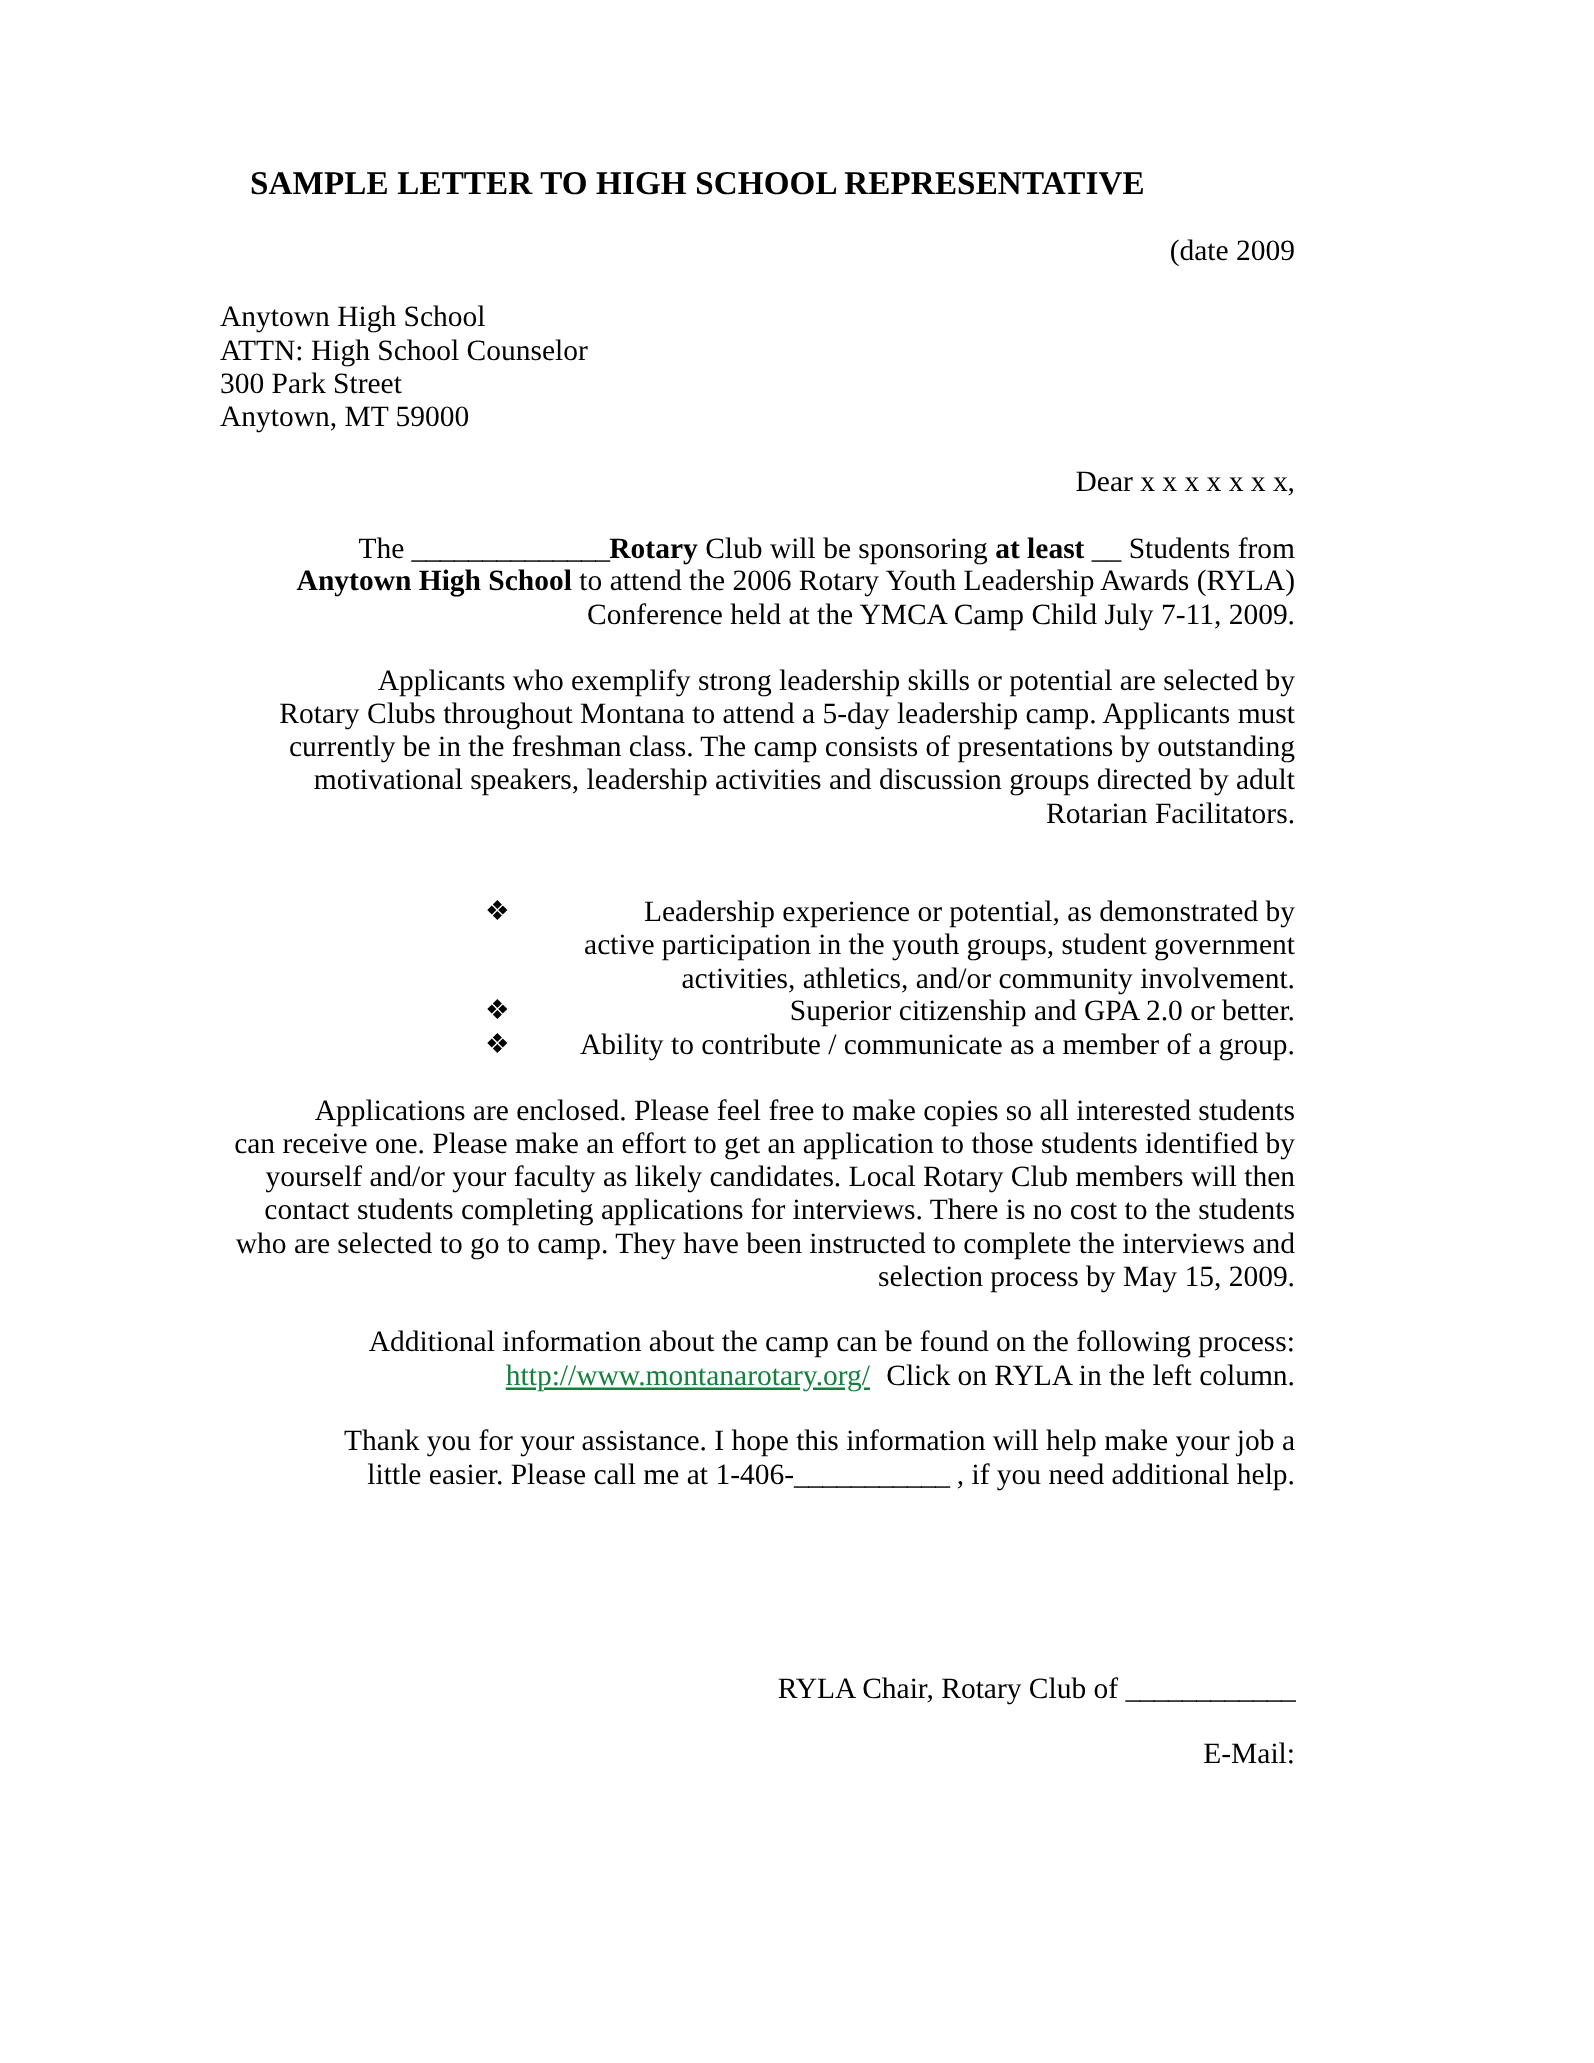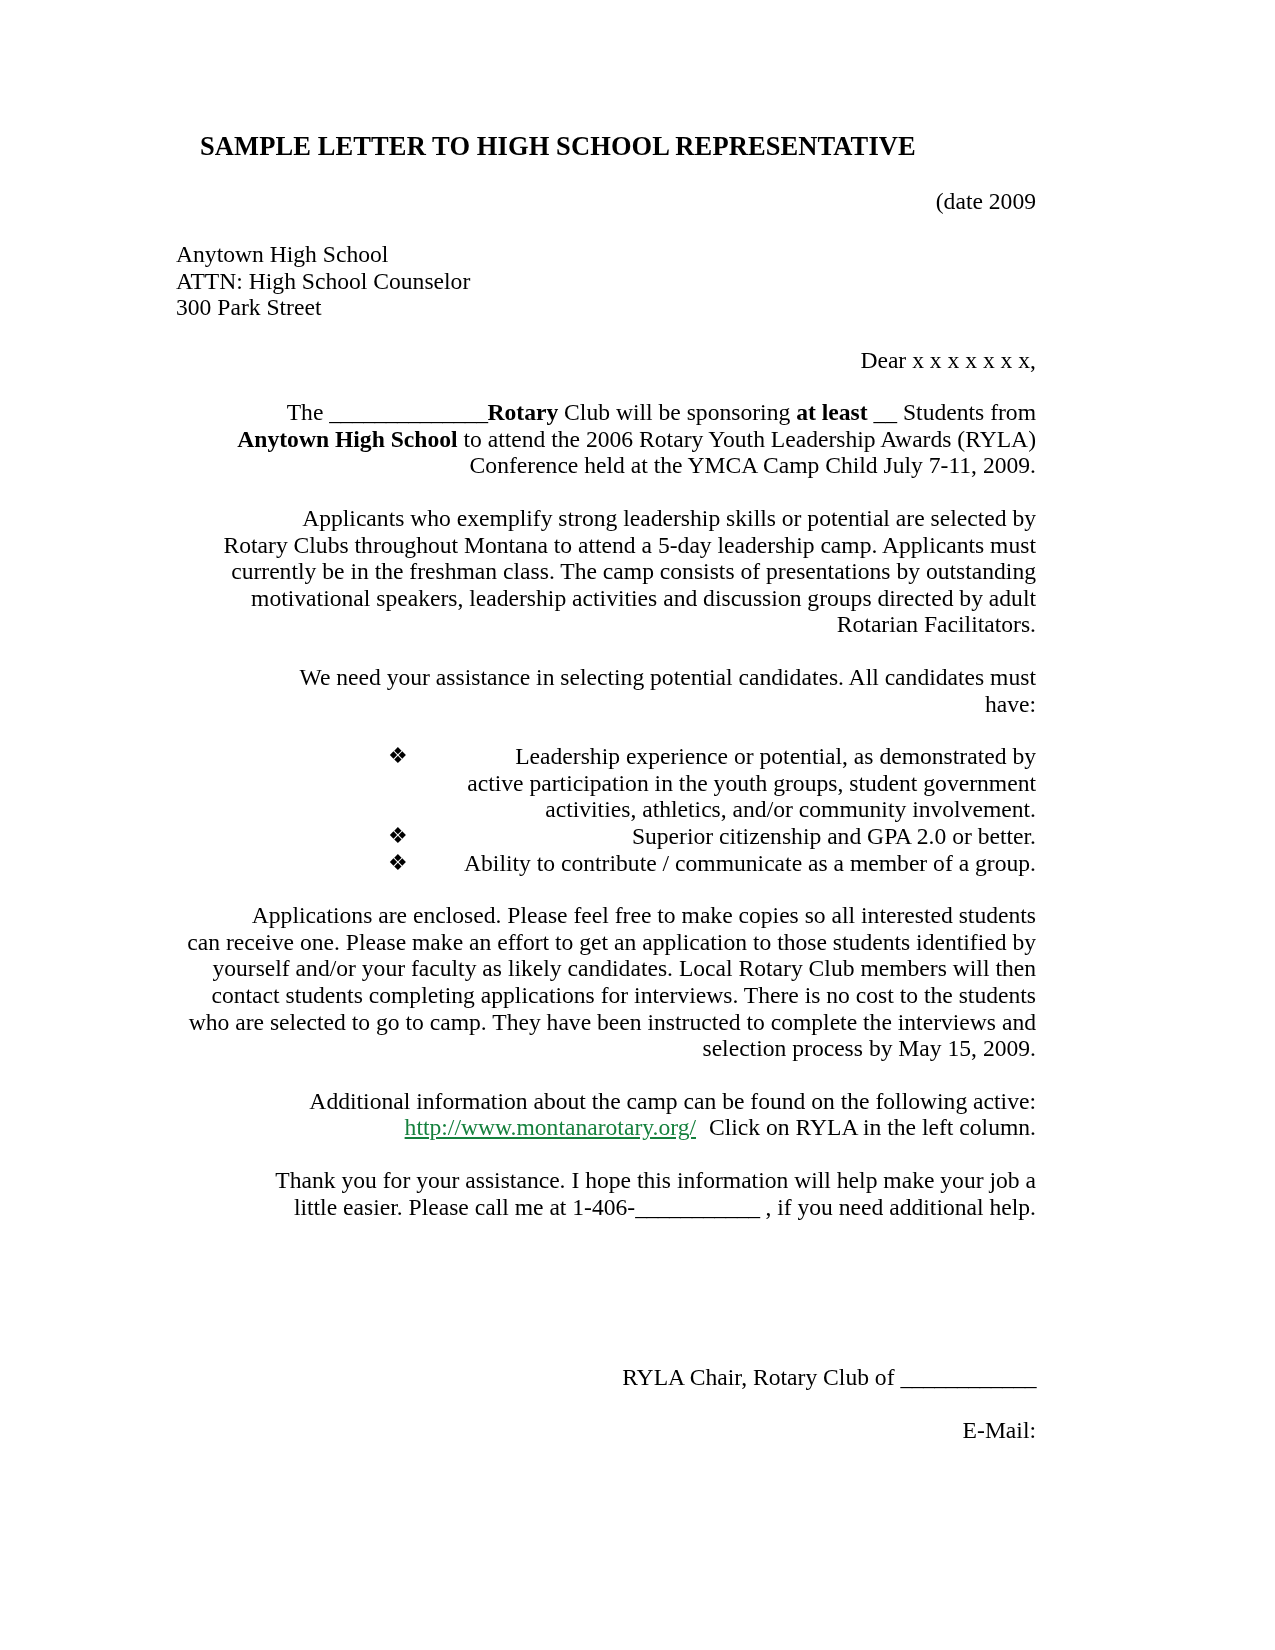--- a/index.html
+++ b/index.html
@@ -109,36 +109,36 @@
 
     <div class="blank"></div>
 
     <p class="para">(date  2009</p>
 
     <div class="blank"></div>
 
     <div class="addr-line">Anytown High School</div>
     <div class="addr-line">ATTN: High School Counselor</div>
     <div class="addr-line">300 Park Street</div>
+    <div class="addr-line">Anytown, MT 59000</div>
 
     <div class="blank"></div>
 
     <p class="para">Dear x x x x x x x,</p>
 
     <div class="blank"></div>
 
     <p class="para"><span class="indent"></span><span>The </span><span class="fill-md">______________</span><b>Rotary</b><span> Club will be sponsoring </span><b>at least</b><span> __</span><span> Students from </span><b>Anytown High School</b><span> to attend the 2006 Rotary Youth Leadership Awards (RYLA) Conference held at the YMCA Camp Child July 7-11, 2009.</span></p>
 
     <div class="blank"></div>
 
     <p class="para"><span class="indent"></span><span>Applicants who exemplify strong leadership skills or potential are selected by Rotary Clubs throughout Montana to attend a 5-day leadership camp.  Applicants must currently be in the freshman class.  The camp consists of presentations by outstanding motivational speakers, leadership activities and discussion groups directed by adult Rotarian Facilitators.</span></p>
 
     <div class="blank"></div>
 
-    <p class="para"><span class="indent-sm"></span><span>We need your assistance in selecting potential candidates.  All candidates must have:</span></p>
 
     <div class="blank"></div>
 
     <ul class="bullets">
       <li>
         <span class="bullet-glyph">❖</span>
         <span class="li-text">Leadership experience or potential, as demonstrated by active participation in the youth groups, student government activities, athletics, and/or community involvement.</span>
       </li>
       <li>
         <span class="bullet-glyph">❖</span>
@@ -149,21 +149,21 @@
         <span class="li-text">Ability to contribute / communicate as a member of a group.</span>
       </li>
     </ul>
 
     <div class="blank"></div>
 
     <p class="para"><span class="indent-sm"></span><span>Applications are enclosed. Please feel free to make copies so all interested students can receive one.  Please make an effort to get an application to those students identified by yourself and/or your faculty as likely candidates. Local Rotary Club members will then contact students completing applications for interviews.  There is no cost to the students who are selected to go to camp.  They have been instructed to complete the interviews and selection process by May 15, 2009.</span></p>
 
     <div class="blank"></div>
 
-    <p class="para"><span class="indent-sm"></span><span>Additional information about the camp can be found on the following active:</span><br><a class="link" href="#" style="color: #15803d;">http://www.montanarotary.org/</a><span class="space-gap"></span><span>Click on RYLA in the left column.</span></p>
+    <p class="para"><span class="indent-sm"></span><span>Additional information about the camp can be found on the following process:</span><br><a class="link" href="#" style="color: #15803d;">http://www.montanarotary.org/</a><span class="space-gap"></span><span>Click on RYLA in the left column.</span></p>
 
     <div class="blank"></div>
 
     <p class="para"><span class="indent-sm"></span><span>Thank you for your assistance. I hope this information will help make your job a little easier. Please call me at 1-406-</span><span class="fill-md">___________</span><span> , if you need additional help.</span></p>
 
     <div class="blank"></div>
 
 
     <div class="blank-xl"></div>
     <div class="blank-lg"></div>

